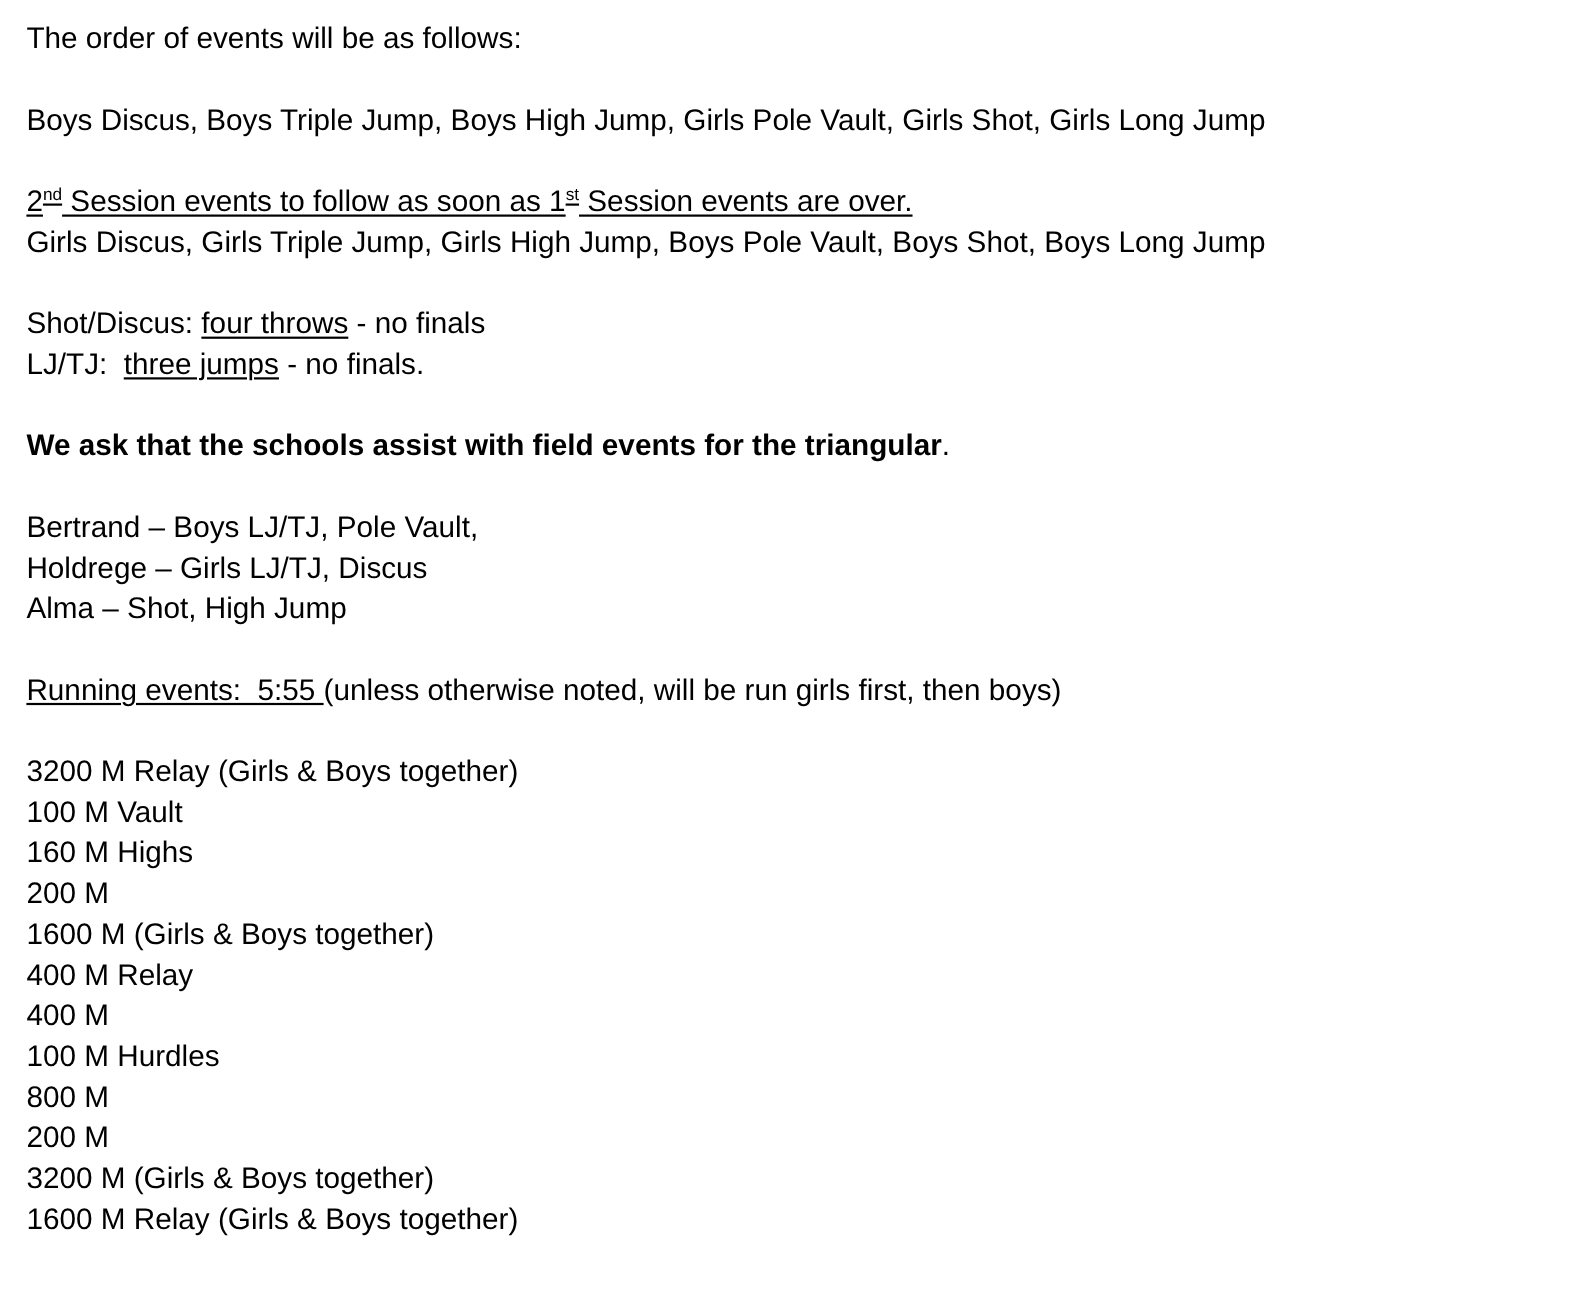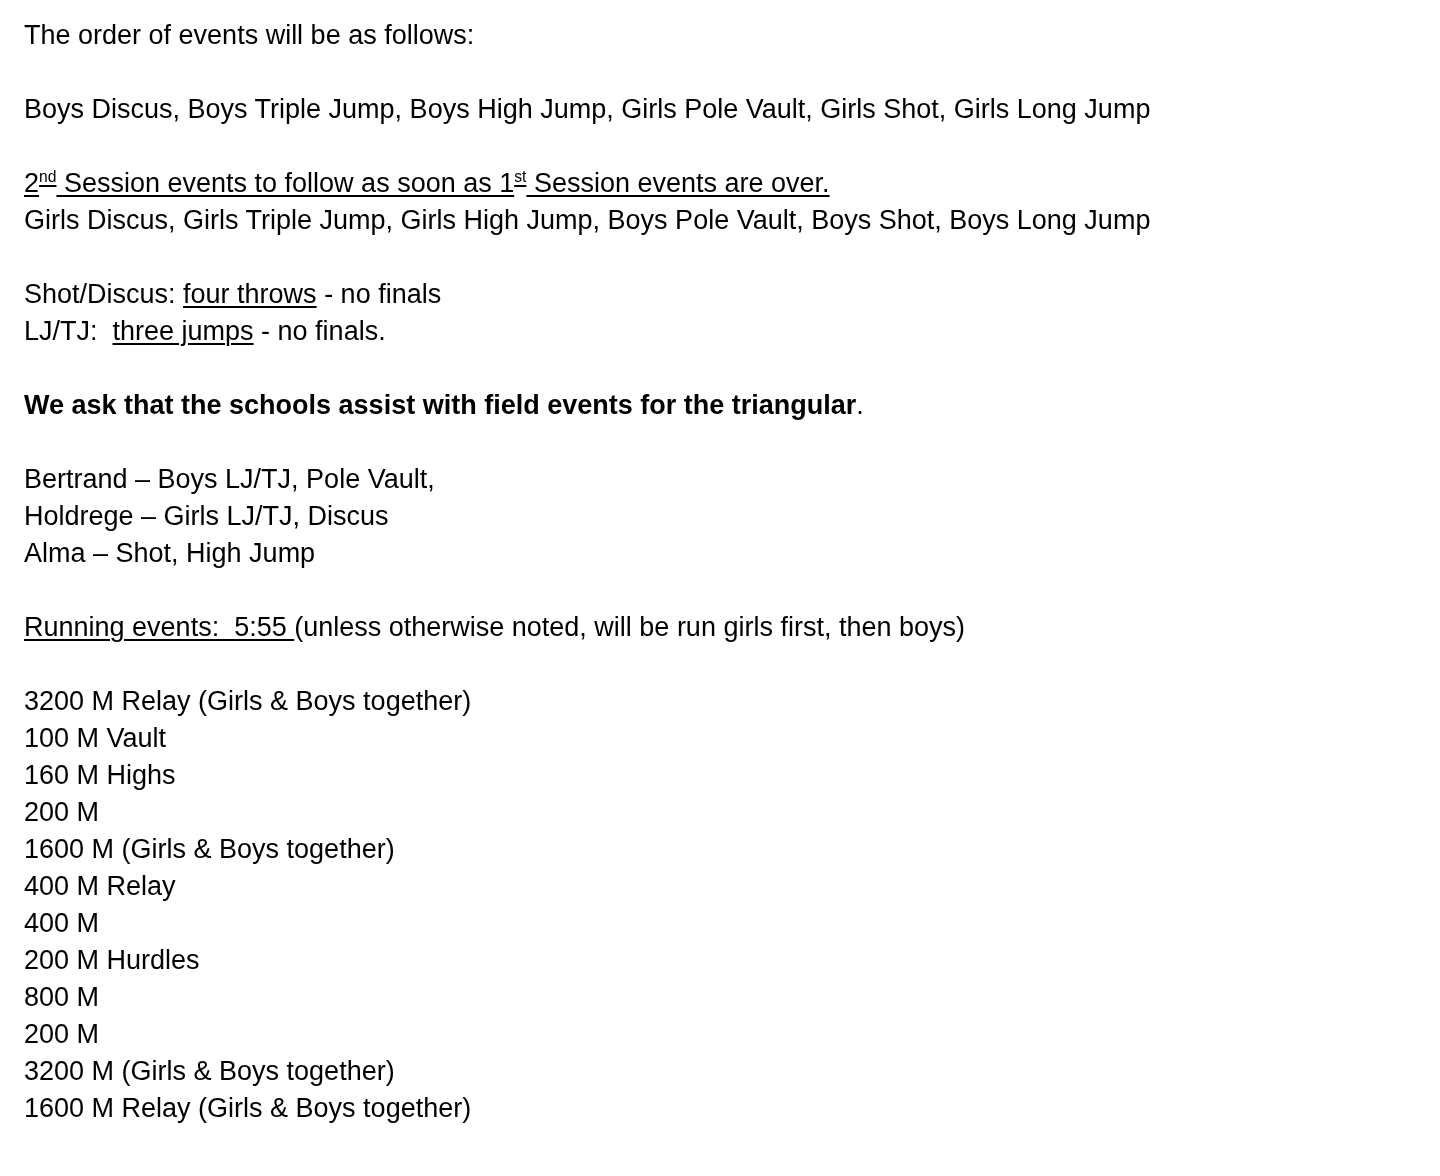--- a/index.html
+++ b/index.html
@@ -63,18 +63,18 @@
     <div class="line blank">&nbsp;</div>
     <div class="line"><span class="u">Running events:  5:55 </span><span>(unless otherwise noted, will be run girls first, then boys)</span></div>
     <div class="line blank">&nbsp;</div>
     <div class="line"><span>3200 M Relay (Girls &amp; Boys together)</span></div>
     <div class="line"><span>100 M Vault</span></div>
     <div class="line"><span>160 M Highs</span></div>
     <div class="line"><span>200 M</span></div>
     <div class="line"><span>1600 M (Girls &amp; Boys together)</span></div>
     <div class="line"><span>400 M Relay</span></div>
     <div class="line"><span>400 M</span></div>
-    <div class="line"><span>200 M Hurdles</span></div>
+    <div class="line"><span>100 M Hurdles</span></div>
     <div class="line"><span>800 M</span></div>
     <div class="line"><span>200 M</span></div>
     <div class="line"><span>3200 M (Girls &amp; Boys together)</span></div>
     <div class="line"><span>1600 M Relay (Girls &amp; Boys together)</span></div>
   </div>
 
 </body></html>

